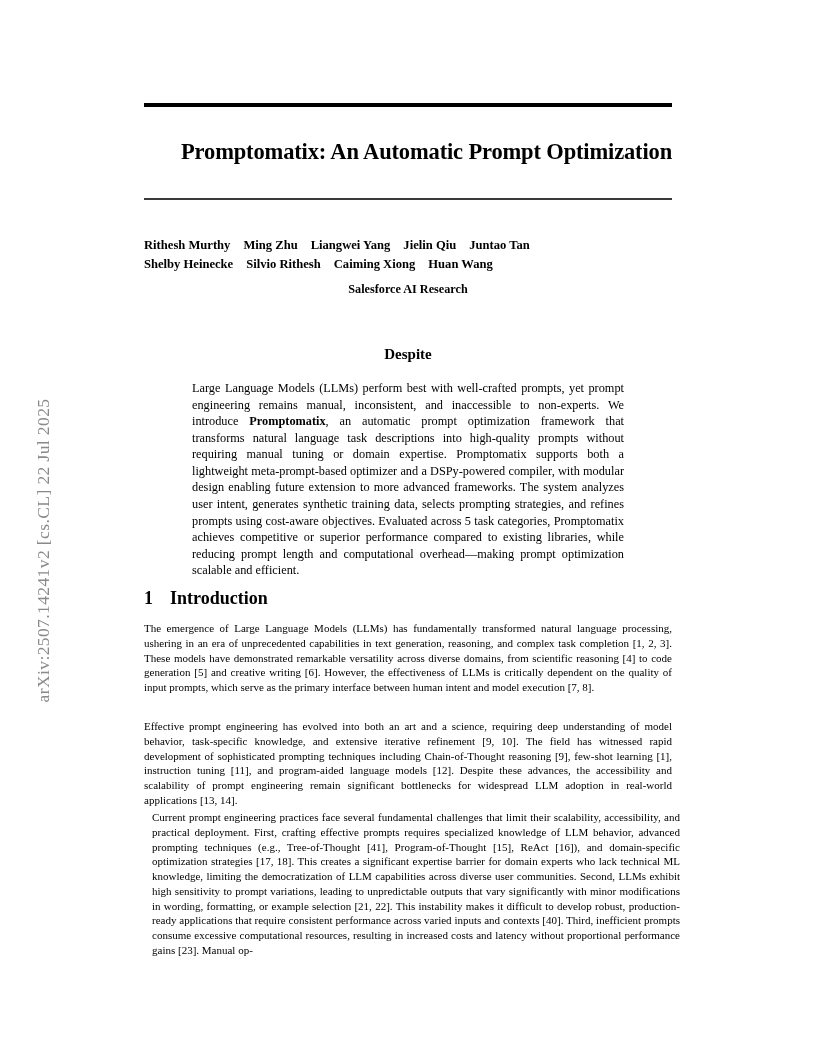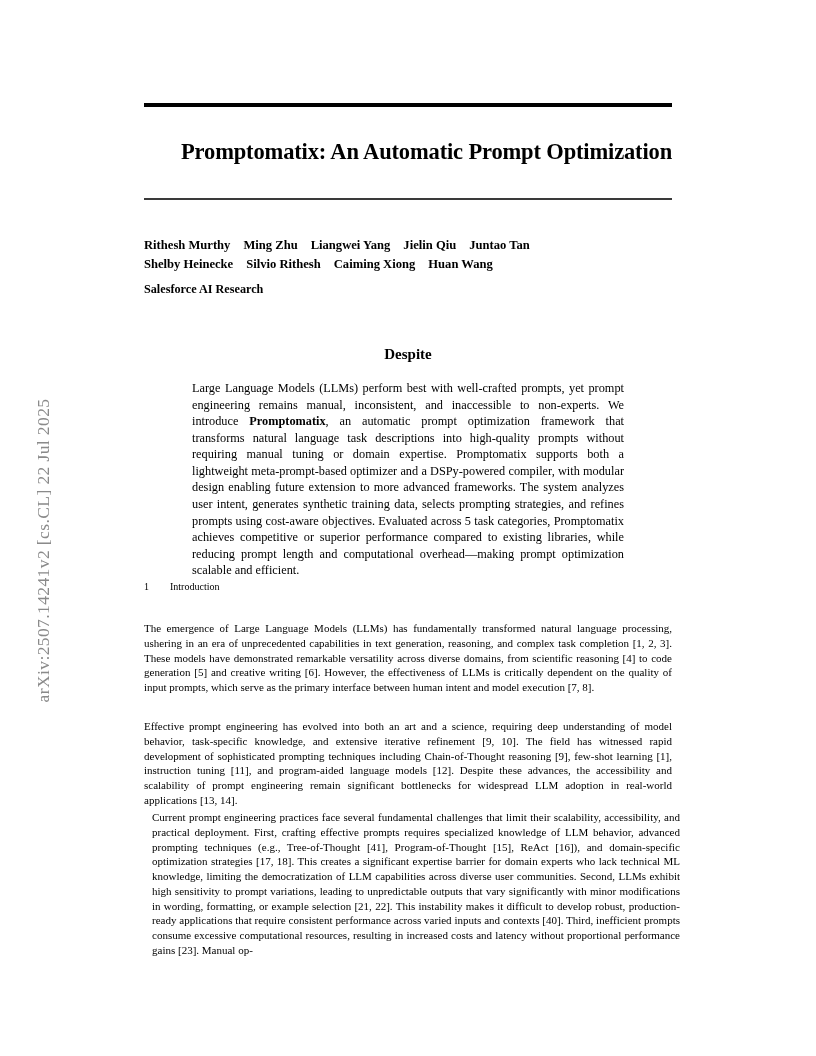--- a/index.html
+++ b/index.html
@@ -92,20 +92,21 @@
   .authors .gap {
     display: inline-block;
     width: 13px;
   }
 
   .affiliation {
     position: absolute;
     left: 0;
     top: 282px;
     width: 528px;
+    text-align: center;
     font-size: 12.2px;
     font-weight: bold;
   }
 
   .abstract-heading {
     position: absolute;
     left: 0;
     top: 334px;
     width: 528px;
     text-align: center;
@@ -124,22 +125,22 @@
     text-justify: inter-word;
     hyphens: none;
   }
   .abstract-body b { font-weight: bold; }
 
   .section-heading {
     position: absolute;
     left: 0;
     top: 573px;
     width: 528px;
-    font-size: 10px;
-    font-weight: normal;
+    font-size: 18px;
+    font-weight: bold;
   }
   .section-heading .sec-num {
     display: inline-block;
     width: 26px;
   }
 
   .body-text {
     position: absolute;
     left: 0;
     width: 528px;

